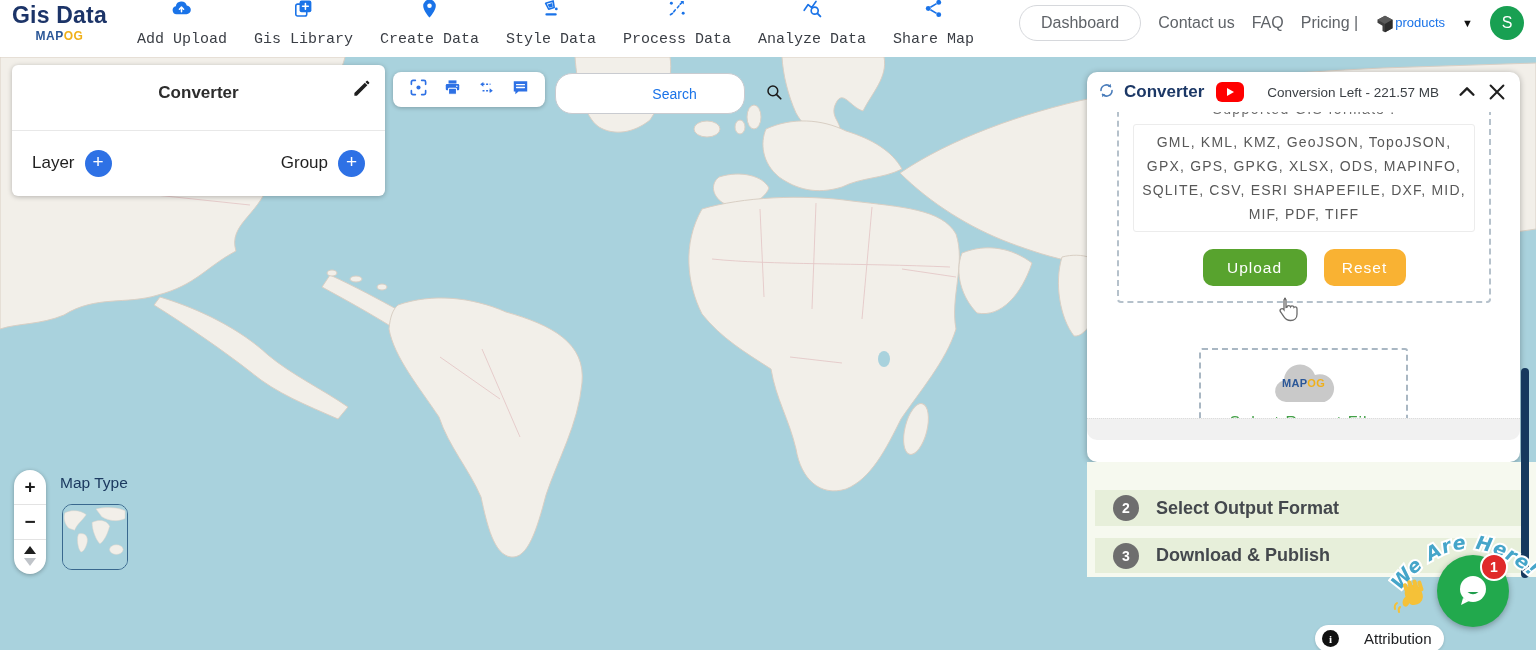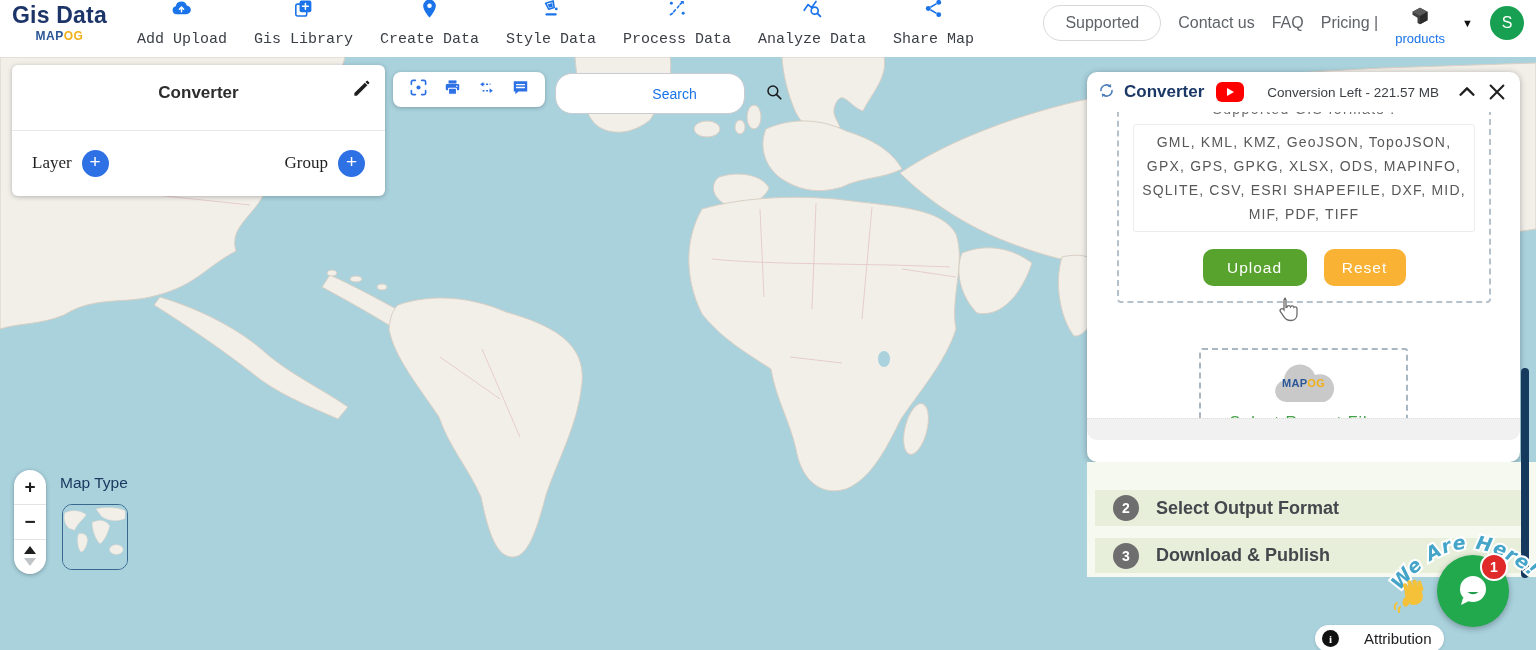--- a/index.html
+++ b/index.html
@@ -13,37 +13,37 @@
   .logo-title { font-size:23px; font-weight:bold; color:#1c3468; letter-spacing:0.2px; }
   .logo-sub { font-size:12px; font-weight:bold; margin-top:3px; letter-spacing:0.5px; }
   .logo-sub .map { color:#2b5797; } .logo-sub .og { color:#f0b019; }
   .nav-items { display:flex; align-items:flex-end; gap:27px; }
   .nav-item { display:flex; flex-direction:column; align-items:center; gap:12px; cursor:pointer;font-family:Liberation Mono, monospace; }
   .nav-item svg { width:21px; height:21px; display:block; }
   .nav-label { font-size:15px; color:#3a3e45; white-space:nowrap; }
   .nav-right { margin-left:auto; display:flex; align-items:center; gap:17px; }
   .pill-btn { height:36px; padding:0 21px; border:1px solid #d6d8dc; border-radius:18px; background:#fff; font-size:16px; color:#5f6368; display:flex; align-items:center; cursor:pointer; }
   .nav-link { font-size:16px; color:#5f6368; cursor:pointer; white-space:nowrap; }
-  .products { display:flex; flex-direction:column; align-items:center; cursor:pointer; margin-top:6px; }
+  .products { display:flex; cursor:pointer; margin-top:6px; }
   .products-label { font-size:13px; color:#1a73e8; margin-top:1px; }
   .caret { font-size:11px; color:#111; cursor:pointer; }
   .avatar { width:34px; height:34px; border-radius:50%; background:#18a052; color:#fff; font-size:16px; display:flex; align-items:center; justify-content:center; cursor:pointer; }
 
   
   .map-area { position:absolute; top:57px; left:0; width:1536px; height:593px; background:#a9d2dd; }
   .world { position:absolute; inset:0; width:100%; height:100%; }
 
   
   .left-card { position:absolute; left:12px; top:8px; width:373px; height:131px; background:#fff; border-radius:6px; box-shadow:0 1px 5px rgba(0,0,0,0.25); }
   .lc-head { position:relative; height:66px; border-bottom:1px solid #e8e8e8; }
   .lc-title { position:absolute; left:0; right:0; top:18px; text-align:center; font-size:17px; font-weight:bold; color:#2c2c2c; }
   .pencil { position:absolute; right:14px; top:14px; cursor:pointer; }
   .lc-row { display:flex; align-items:center; justify-content:space-between; padding:0 20px; height:64px; }
   .lg-group { display:flex; align-items:center; gap:10px; }
-  .lg-label { font-size:17px; color:#1f1f1f; font-weight:500;font-family:Liberation Serif, serif; }
+  .lg-label { font-size:17px; color:#1f1f1f; font-weight:500; }
   .plus-circle { width:27px; height:27px; border-radius:50%; background:#2e71e5; color:#fff; font-size:19px; display:flex; align-items:center; justify-content:center; cursor:pointer; padding-bottom:2px; }
 
   
   .toolbar { position:absolute; left:393px; top:15px; width:152px; height:35px; background:#fff; border-radius:8px; box-shadow:0 1px 4px rgba(0,0,0,0.25); display:flex; align-items:center; justify-content:space-around; padding:0 8px; }
   .toolbar svg { width:19px; height:19px; cursor:pointer; }
   .search-pill { position:absolute; left:555px; top:16px; width:190px; height:41px; background:#fff; border:1px solid #c9cbd0; border-radius:17px; display:flex; align-items:center; }
   .search-input { flex:1; border:none; outline:none; background:transparent; font-size:14px; color:#1a73e8; text-align:center; padding-left:28px; font-family:"Liberation Sans",sans-serif; }
   .search-input::placeholder { color:#1a73e8; opacity:1; }
   .search-icon { margin-right:10px; cursor:pointer; }
 
@@ -183,21 +183,21 @@
               <circle cx="18" cy="5" r="2.8" fill="#1a73e8"></circle>
               <circle cx="6" cy="12" r="2.8" fill="#1a73e8"></circle>
               <circle cx="18" cy="19" r="2.8" fill="#1a73e8"></circle>
               <path d="M8.5 10.6 15.5 6.4M8.5 13.4l7 4.2" stroke="#1a73e8" stroke-width="1.9"></path>
             </svg>
           </span>
         <span class="nav-label">Share Map</span>
       </div>
     </nav>
     <div class="nav-right">
-      <button class="pill-btn">Supported</button>
+      <button class="pill-btn">Dashboard</button>
       <span class="nav-link">Contact us</span>
       <span class="nav-link">FAQ</span>
       <span class="nav-link">Pricing |</span>
       <div class="products">
         <span><svg width="20" height="20" viewBox="0 0 24 24">
               <path d="M12 2 21 7v10l-9 5-3-1.7V14l-6-3.4V7z" fill="#3f3f3f"></path>
               <path d="M12 2 3 7l9 5 9-5z" fill="#5a5a5a"></path>
               <path d="M12 12v10l9-5V7z" fill="#2c2c2c"></path>
             </svg></span>
         <span class="products-label">products</span>

